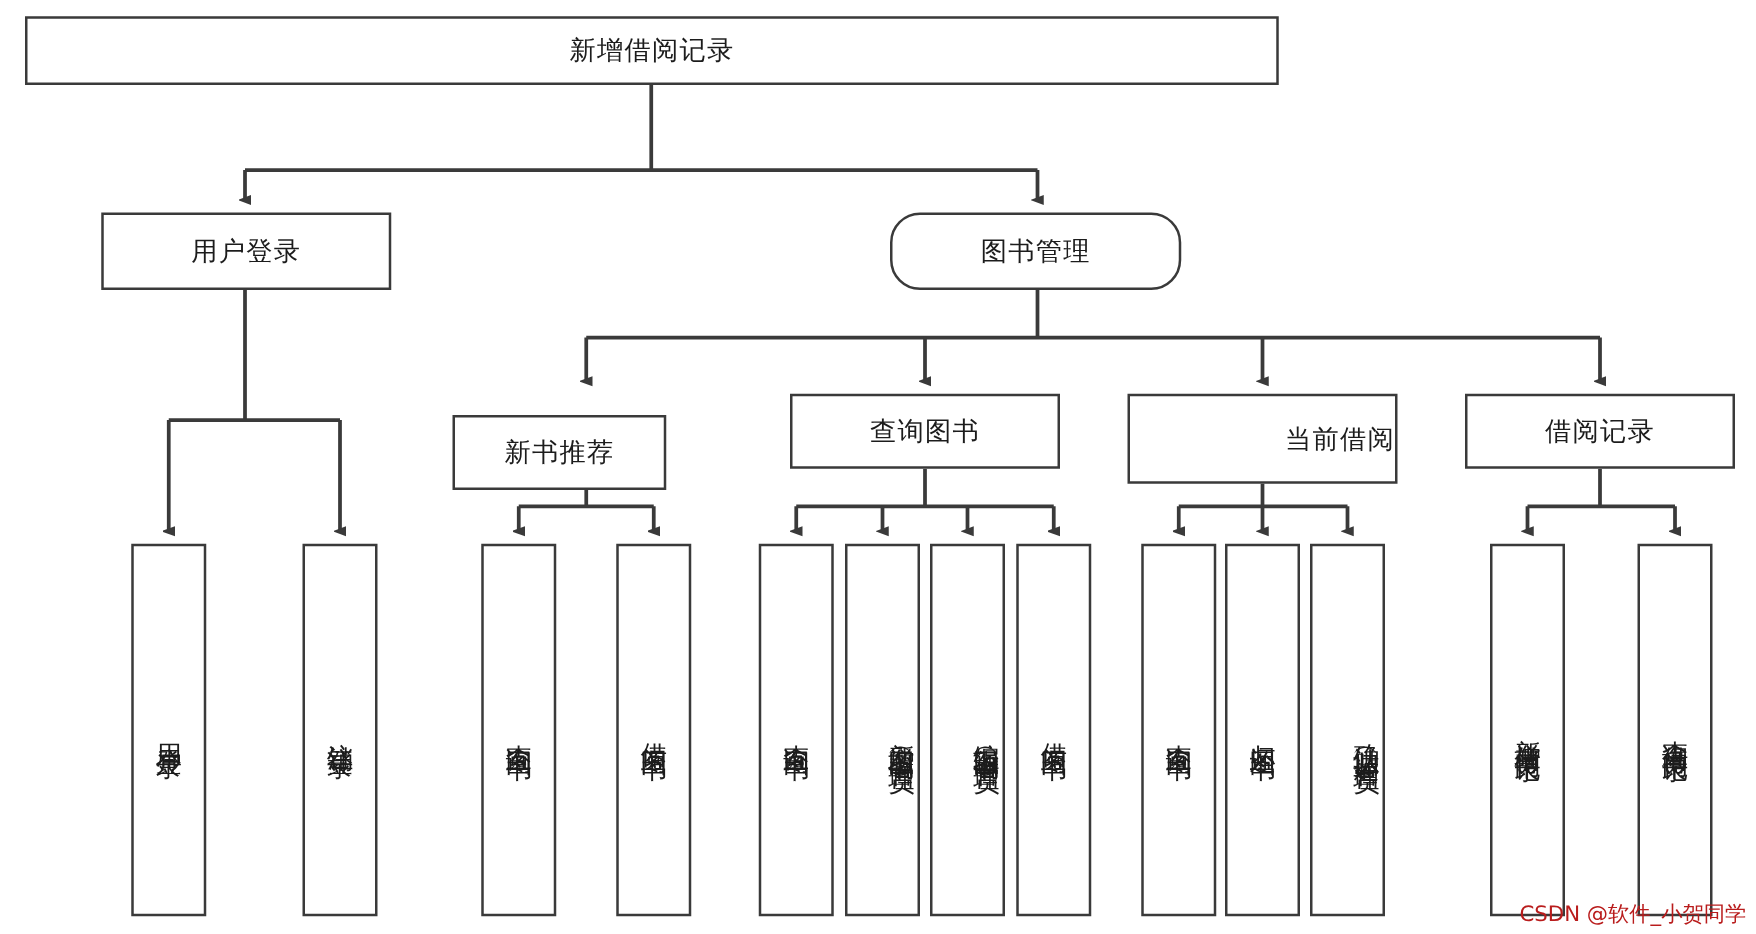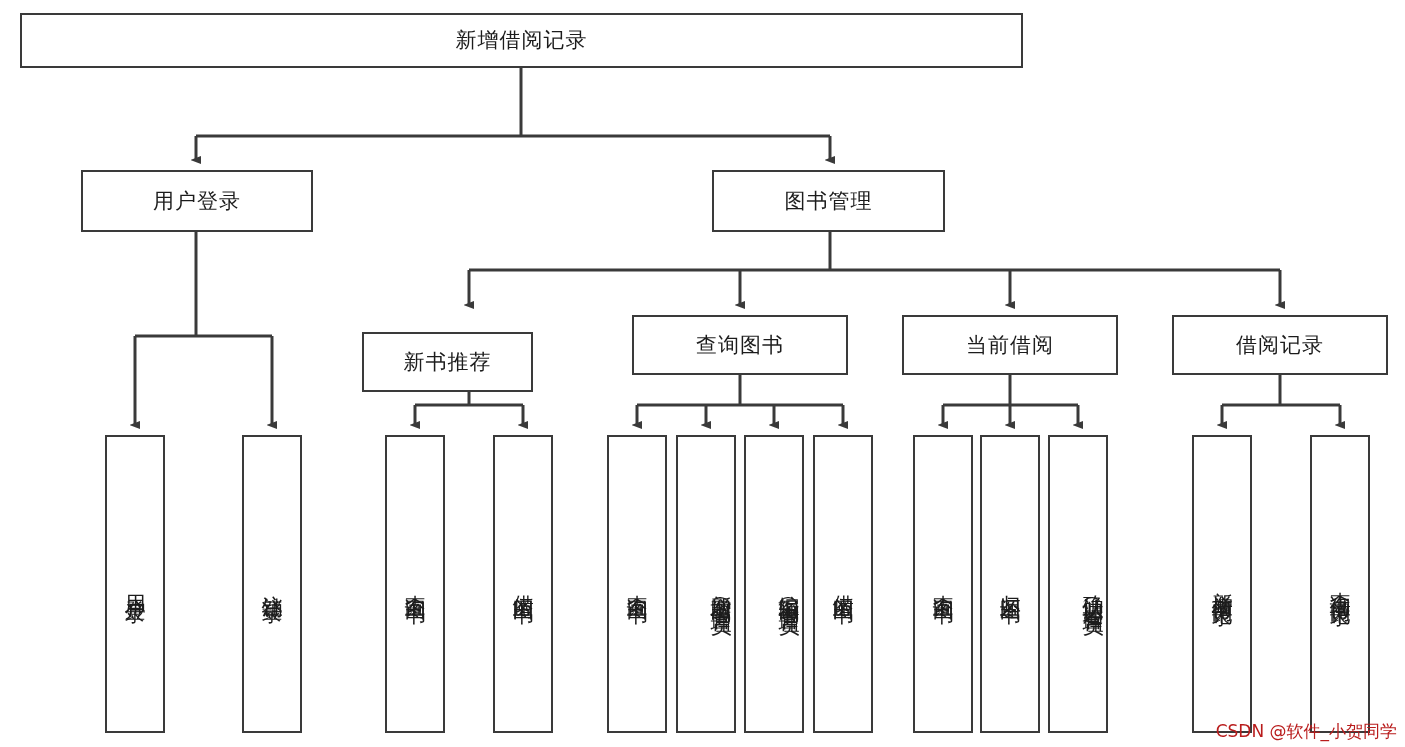--- a/index.html
+++ b/index.html
@@ -125,33 +125,33 @@
   </svg>
 
   <div class="node horiz" style="left:20px; top:13px; width:1003px; height:55px;">
     <span class="label">新增借阅记录</span>
   </div>
 
   <div class="node horiz" style="left:81px; top:170px; width:232px; height:62px;">
     <span class="label">用户登录</span>
   </div>
 
-  <div class="node horiz" style="left:712px; top:170px; width:233px; height:62px;">
+  <div class="node horiz" style="left:712px; top:170px; width:233px; height:62px;border-radius:24px;">
     <span class="label">图书管理</span>
   </div>
 
   <div class="node horiz" style="left:362px; top:332px; width:171px; height:60px;">
     <span class="label">新书推荐</span>
   </div>
 
   <div class="node horiz" style="left:632px; top:315px; width:216px; height:60px;">
     <span class="label">查询图书</span>
   </div>
 
-  <div class="node horiz" style="left:902px; top:315px; width:216px; height:60px;">
+  <div class="node horiz" style="left:902px; top:315px; width:216px; height:72px;justify-content:flex-end;">
     <span class="label">当前借阅</span>
   </div>
 
   <div class="node horiz" style="left:1172px; top:315px; width:216px; height:60px;align-items:center;">
     <span class="label">借阅记录</span>
   </div>
 
   <div class="node vert tall" style="left:105px; top:435px; width:60px; height:298px;">
     <span class="label">用户登录</span>
   </div>

